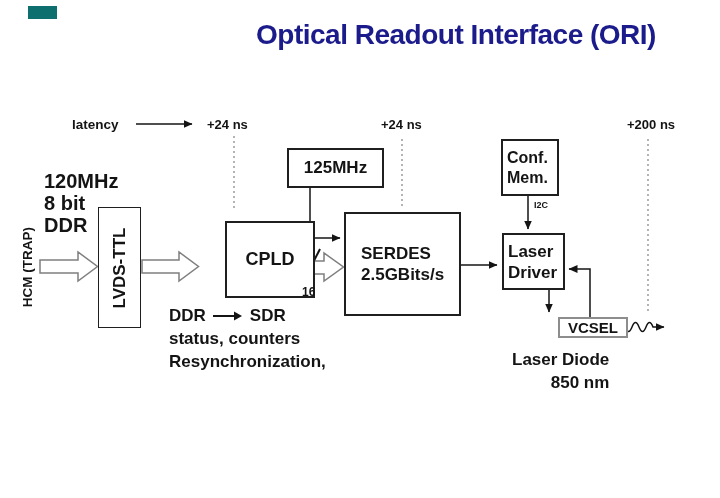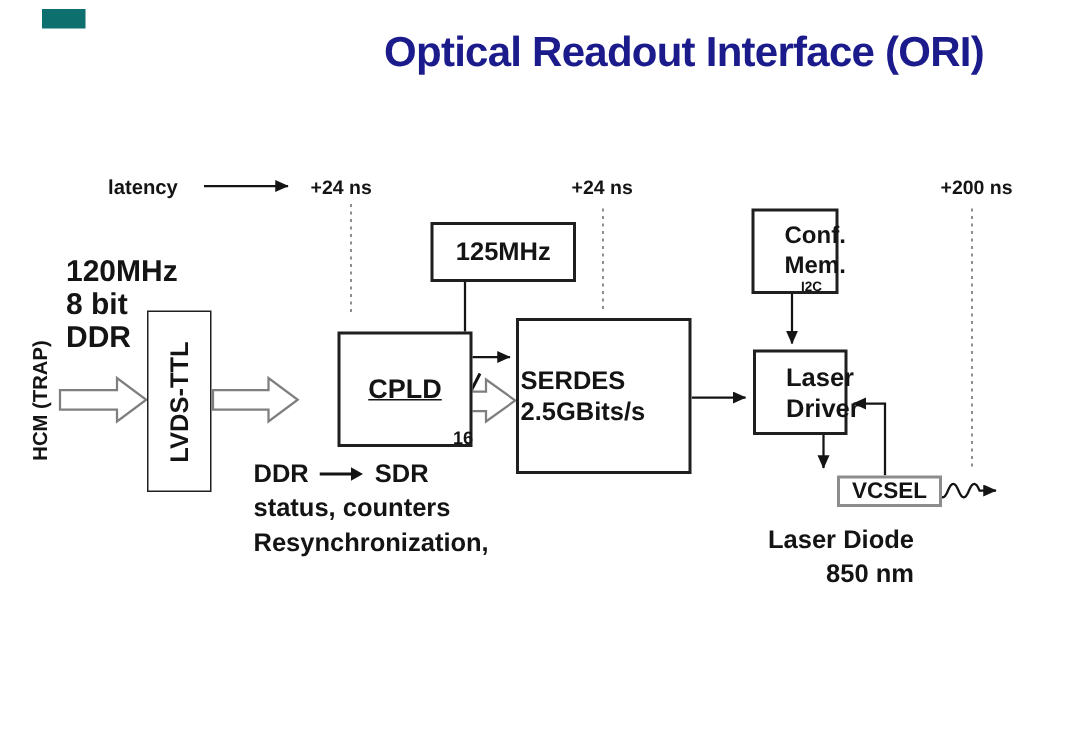--- a/index.html
+++ b/index.html
@@ -13,21 +13,21 @@
     position:absolute; left:200px; top:17px; width:512px; text-align:center;
     font-size:28px; line-height:36px; letter-spacing:-0.5px;
     color:var(--title-navy,#1b1b8c); white-space:nowrap;
   }
   .tl-label { position:absolute; font-size:13px; line-height:16px; white-space:nowrap; }
   .box {
     position:absolute; background:#fff; border:2px solid #1f1f1f; box-sizing:border-box;
     display:flex; flex-direction:column; justify-content:center;
   }
   .box.centered { text-align:center;margin-left:26px; }
-  .box.leftpad { padding-left:20px; }
+  .box.leftpad { padding-left:4px; }
   .bx-line { white-space:nowrap; }
   .vtext {
     position:absolute; white-space:nowrap;
     transform:translate(-50%,-50%) rotate(-90deg);
   }
   .txtblock { position:absolute; }
   .txtblock .line { white-space:nowrap; }
   .teal { position:absolute; background:var(--accent-teal,#0e6f6f); }
   svg.overlay { position:absolute; left:0; top:0; width:720px; height:498px; }
   .ddr-row { position:absolute; display:flex; align-items:center; gap:7px; font-size:17px; }
@@ -86,39 +86,39 @@
     <div class="line">8 bit</div>
     <div class="line">DDR</div>
   </div>
 
   <div class="vtext" style="left:27px; top:267px; font-size:13.5px;">HCM (TRAP)</div>
 
   <div class="box" style="left:98px; top:207px; width:43px; height:121px; border-width:1.5px;">
     <div class="vtext" style="left:50%; top:50%; font-size:17px;">LVDS-TTL</div>
   </div>
 
-  <div class="box centered" style="left:199px; top:221px; width:90px; height:77px; font-size:18px;text-decoration:underline;">
+  <div class="box centered" style="left:199px; top:221px; width:90px; height:77px; font-size:18px;">
     <div class="bx-line">CPLD</div>
   </div>
 
   <div class="box centered" style="left:261px; top:148px; width:97px; height:40px; font-size:17px;">
     <div class="bx-line">125MHz</div>
   </div>
 
-  <div class="box leftpad" style="left:344px; top:212px; width:117px; height:104px; font-size:17px; line-height:21px; padding-left:1px;">
+  <div class="box leftpad" style="left:344px; top:212px; width:117px; height:104px; font-size:17px; line-height:21px; padding-left:15px;">
     <div class="bx-line">SERDES</div>
     <div class="bx-line">2.5GBits/s</div>
   </div>
 
   <div class="box leftpad" style="left:501px; top:139px; width:58px; height:57px; font-size:16px; line-height:20px;">
     <div class="bx-line">Conf.</div>
     <div class="bx-line">Mem.</div>
   </div>
 
-  <div class="abs" style="left:534px; top:186px; font-size:9px;">I2C</div>
+  <div class="abs" style="left:534px; top:200px; font-size:9px;">I2C</div>
 
   <div class="box centered" style="left:532px; top:317px; width:70px; height:21px; border:2px solid #8d8d8d; font-size:15px;">
     <div class="bx-line">VCSEL</div>
   </div>
 
   <div class="box leftpad" style="left:502px; top:233px; width:63px; height:57px; font-size:17px; line-height:21px;">
     <div class="bx-line">Laser</div>
     <div class="bx-line">Driver</div>
   </div>
 

